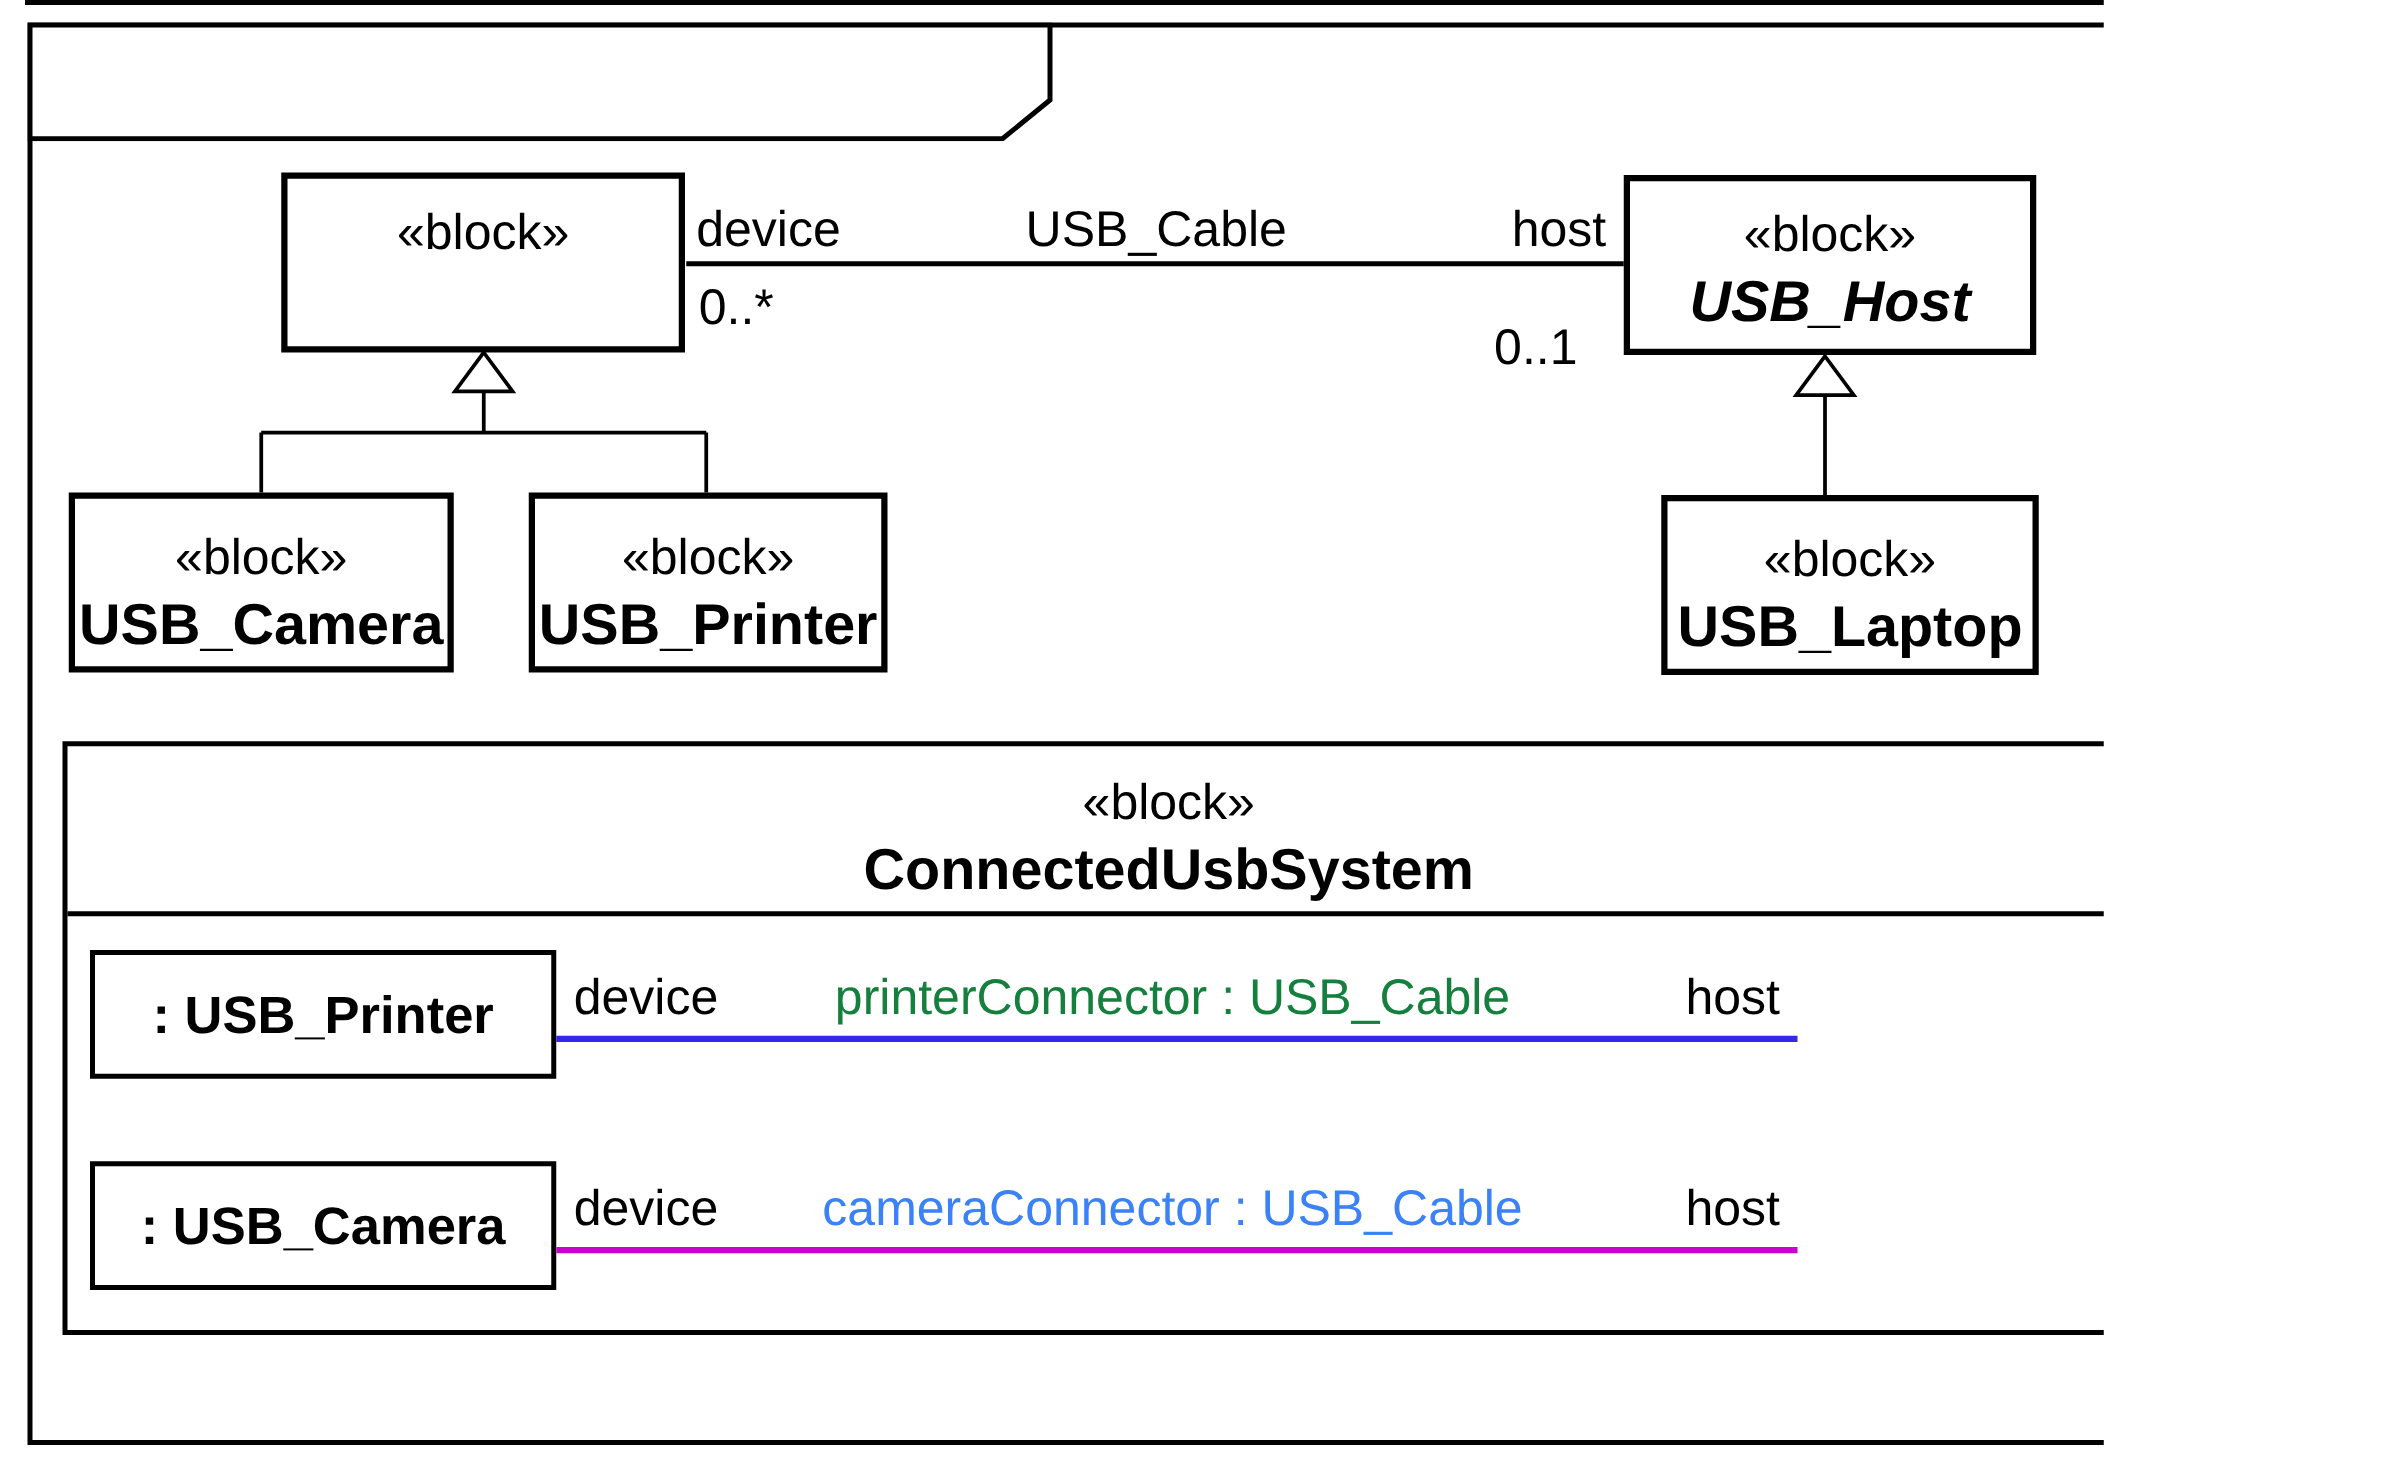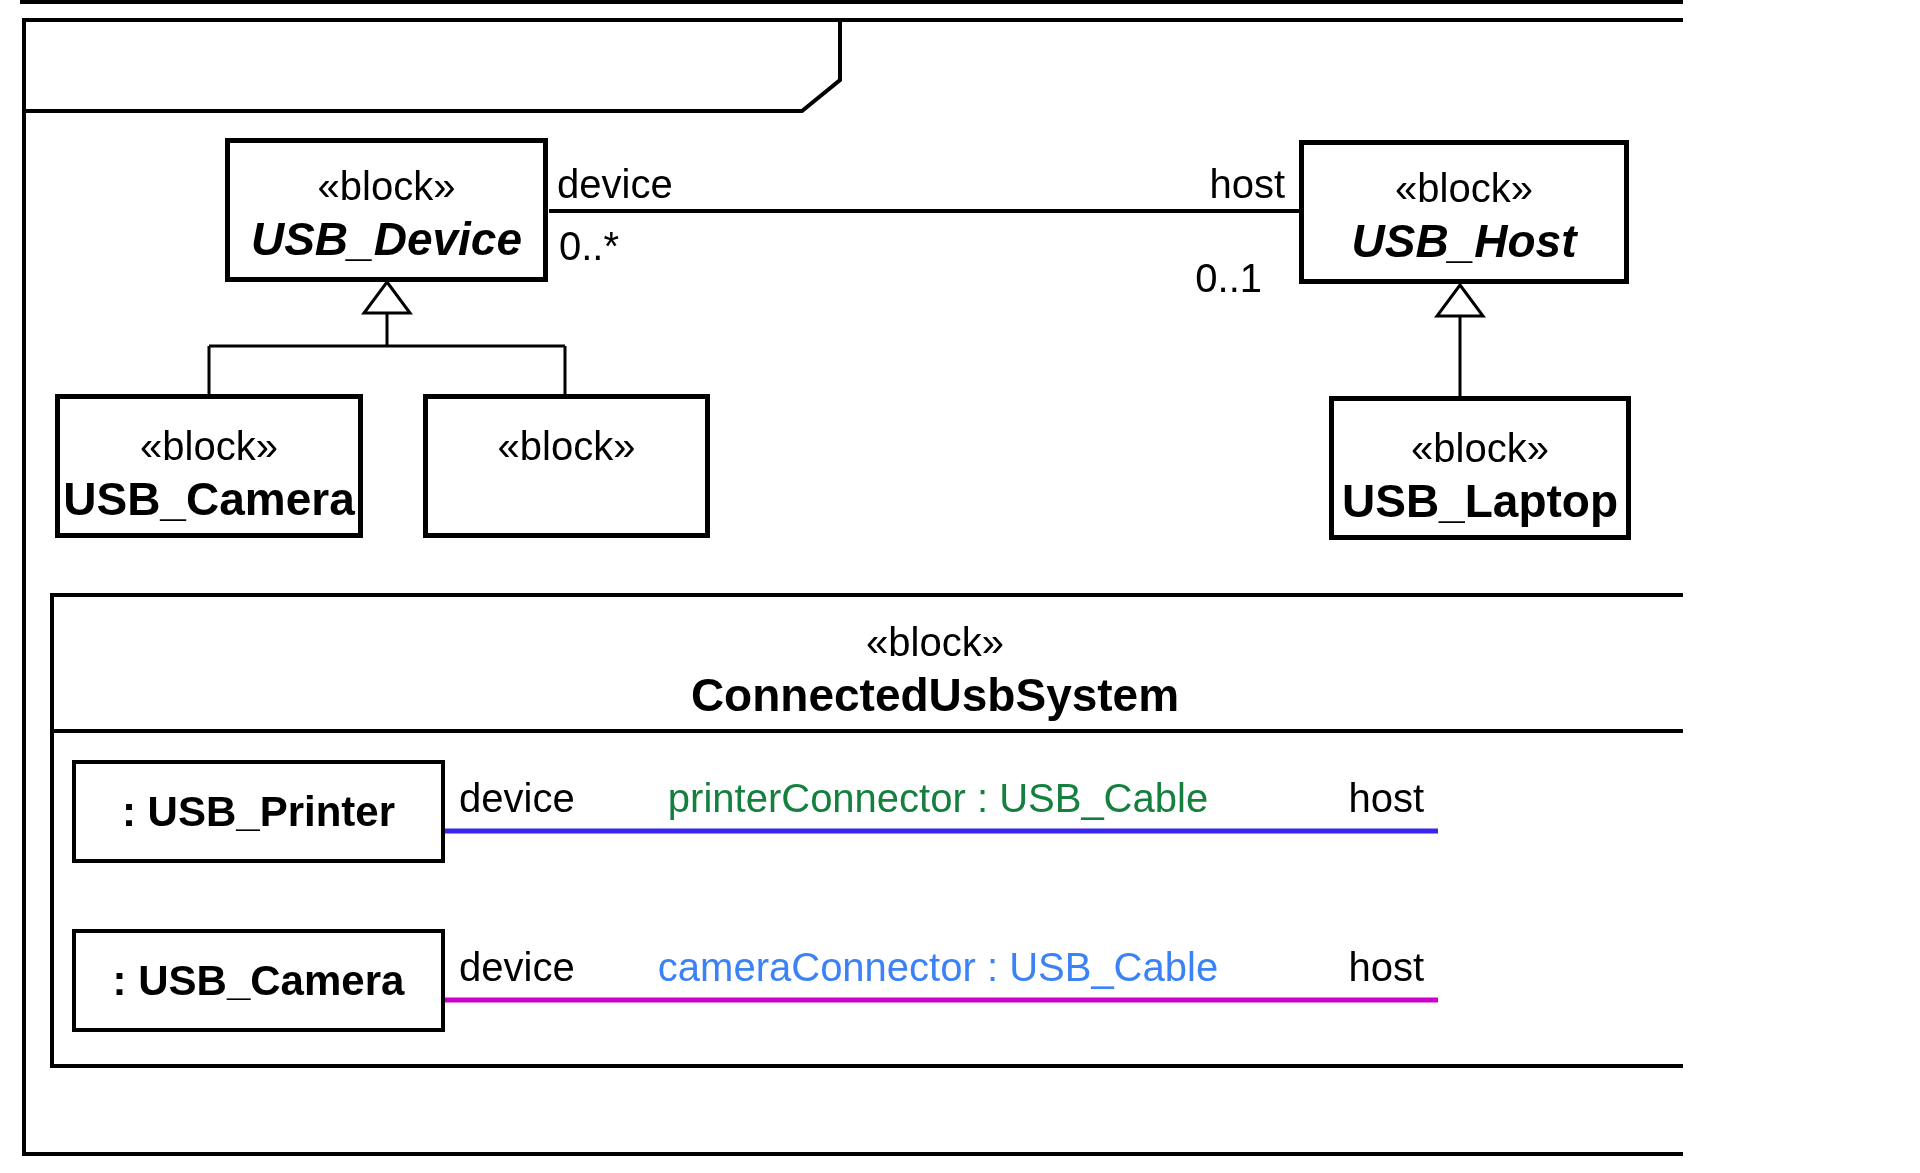--- a/index.html
+++ b/index.html
@@ -57,43 +57,44 @@
         <rect x="8" y="45" width="24" height="19" fill="#FCF5CB" stroke="#35352D" stroke-width="4"></rect>
         <rect x="36" y="45" width="24" height="19" fill="#FCF5CB" stroke="#35352D" stroke-width="4"></rect>
       </svg>
     </span>
     <span class="title">Association vs Connector</span>
     <span class="bracket close">]</span>
   </div>
 
   <div class="abs block" style="left:225px;top:138px;width:323px;height:144px;">
     <div class="stereo">«block»</div>
-    <div class="bname abstract">USB_Device</div>
   </div>
 
   <div class="abs block" style="left:1299px;top:140px;width:330px;height:144px;">
     <div class="stereo">«block»</div>
     <div class="bname abstract">USB_Host</div>
   </div>
 
   <div class="abs block" style="left:55px;top:394px;width:308px;height:144px;">
     <div class="stereo kid">«block»</div>
     <div class="bname">USB_Camera</div>
   </div>
 
   <div class="abs block" style="left:423px;top:394px;width:287px;height:144px;">
     <div class="stereo kid">«block»</div>
+    <div class="bname">USB_Printer</div>
   </div>
 
   <div class="abs block" style="left:1329px;top:396px;width:302px;height:144px;">
     <div class="stereo kid">«block»</div>
     <div class="bname">USB_Laptop</div>
   </div>
 
   <div class="abs lbl" style="left:557px;top:162px;">device</div>
+  <div class="abs lbl ctr" style="left:700px;top:162px;width:450px;">USB_Cable</div>
   <div class="abs lbl rgt" style="left:1130px;top:162px;width:155px;">host</div>
   <div class="abs lbl" style="left:559px;top:224px;">0..*</div>
   <div class="abs lbl rgt" style="left:1120px;top:228px;width:142px;margin-top:28px;">0..1</div>
 
   <div class="abs sysblock" style="left:50px;top:593px;width:1770px;height:475px;">
     <div class="syshead">
       <div class="stereo">«block»</div>
       <div class="bname">ConnectedUsbSystem</div>
     </div>
   </div>

